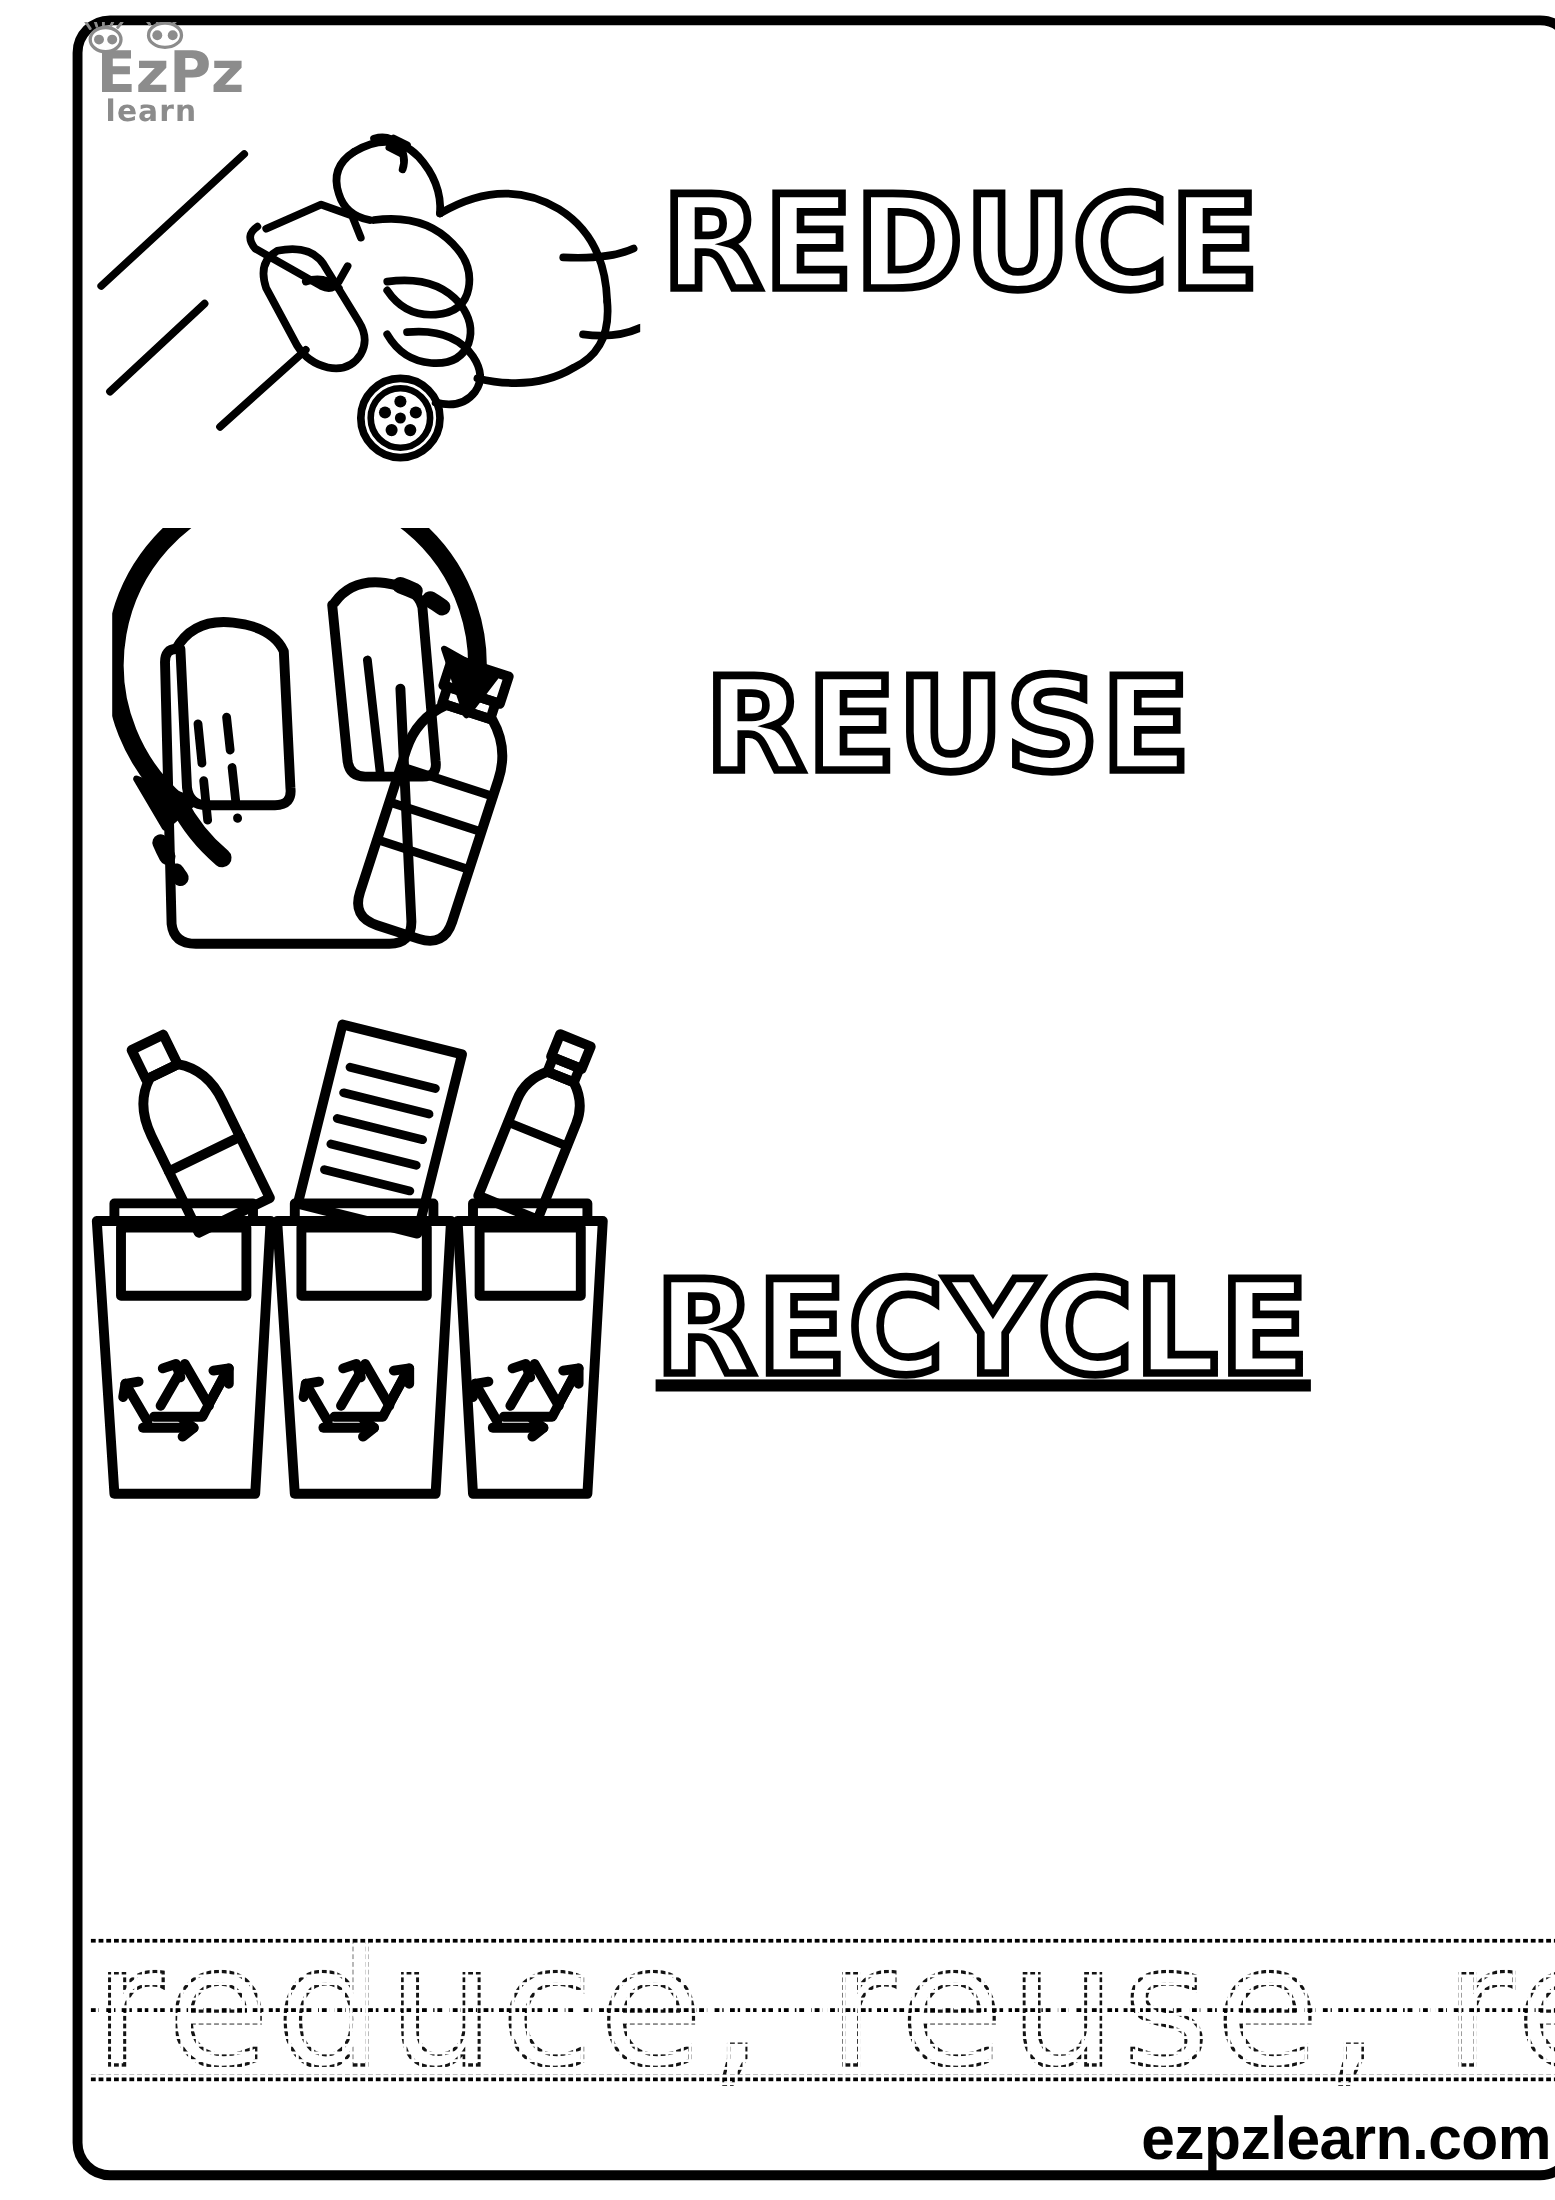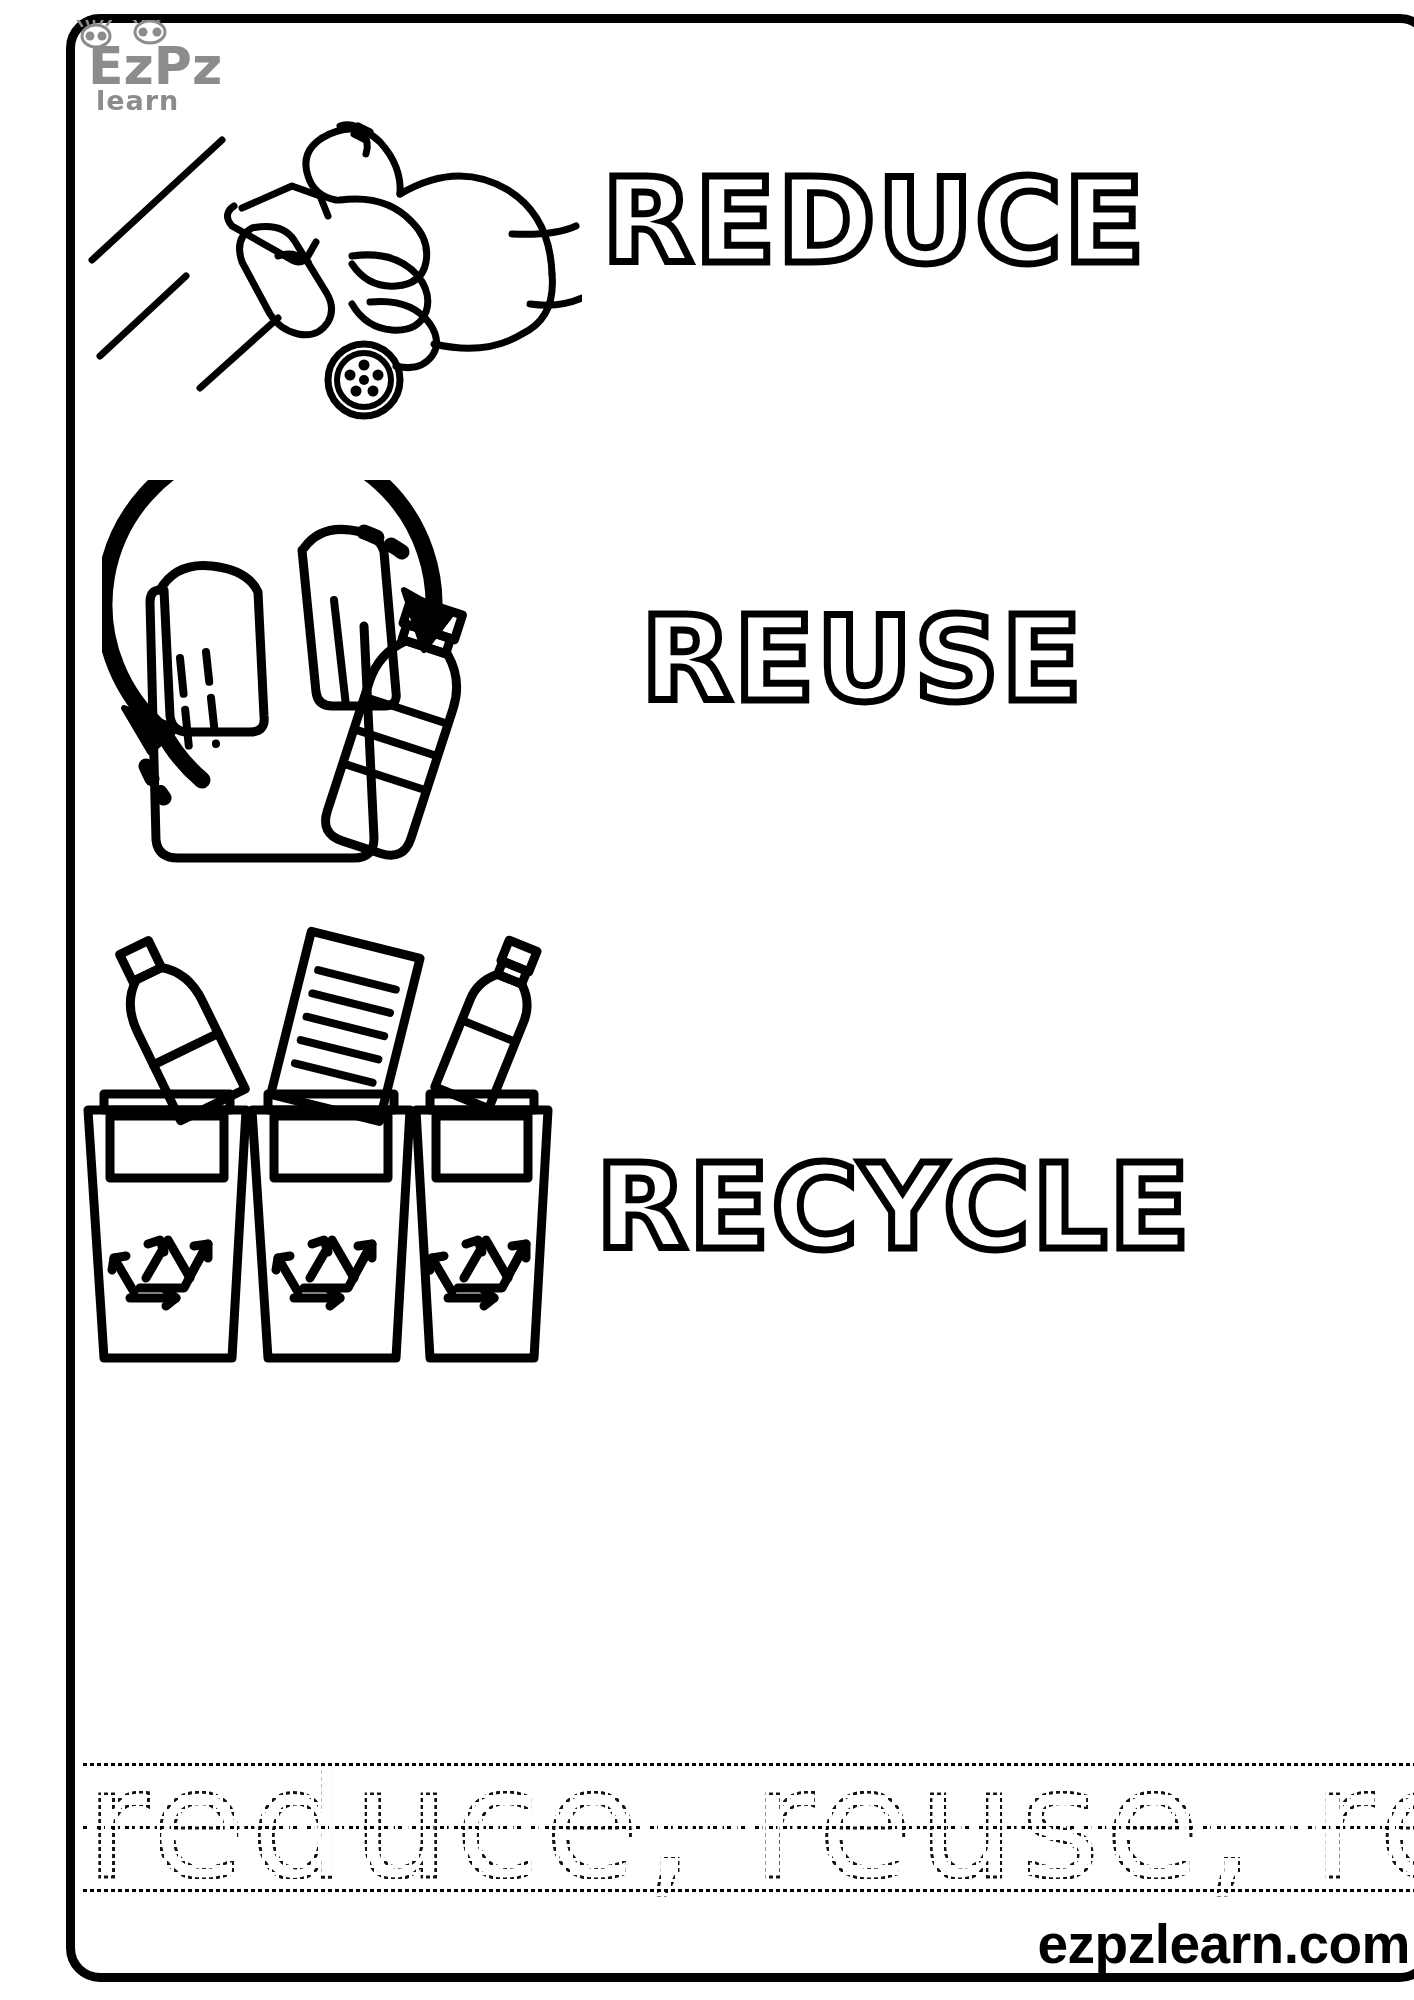--- a/index.html
+++ b/index.html
@@ -24,21 +24,21 @@
   #ill-reuse{left:58px;top:480px;width:420px;height:400px;}
   #ill-recycle{left:30px;top:920px;width:490px;height:460px;}
 
   
   .word{position:absolute;font-weight:700;letter-spacing:2px;
         color:transparent;-webkit-text-stroke:7px #000;
         font-family:"DejaVu Sans",sans-serif;
         white-space:nowrap;line-height:1;}
   #word-reduce{left:558px;top:162px;font-size:118px;}
   #word-reuse{left:597px;top:600px;font-size:118px;text-align:right;}
-  #word-recycle{left:552px;top:1148px;font-size:118px;}
+  #word-recycle{left:552px;top:1148px;font-size:118px;text-decoration:underline;}
 
   
   .trace-area{position:absolute;left:36px;top:1760px;width:1340px;height:160px;}
   .trace-line{position:absolute;left:0;width:1340px;}
   .tl-top{top:0;height:0;border-top:6px solid #000;}
   .tl-mid{top:64px;height:0;border-top:5px dashed #000;}
   .tl-bot{top:126px;height:0;border-top:6px solid #000;}
 
   .trace-text{position:absolute;left:6px;top:-10px;width:1340px;
      font-size:152px;line-height:150px;

